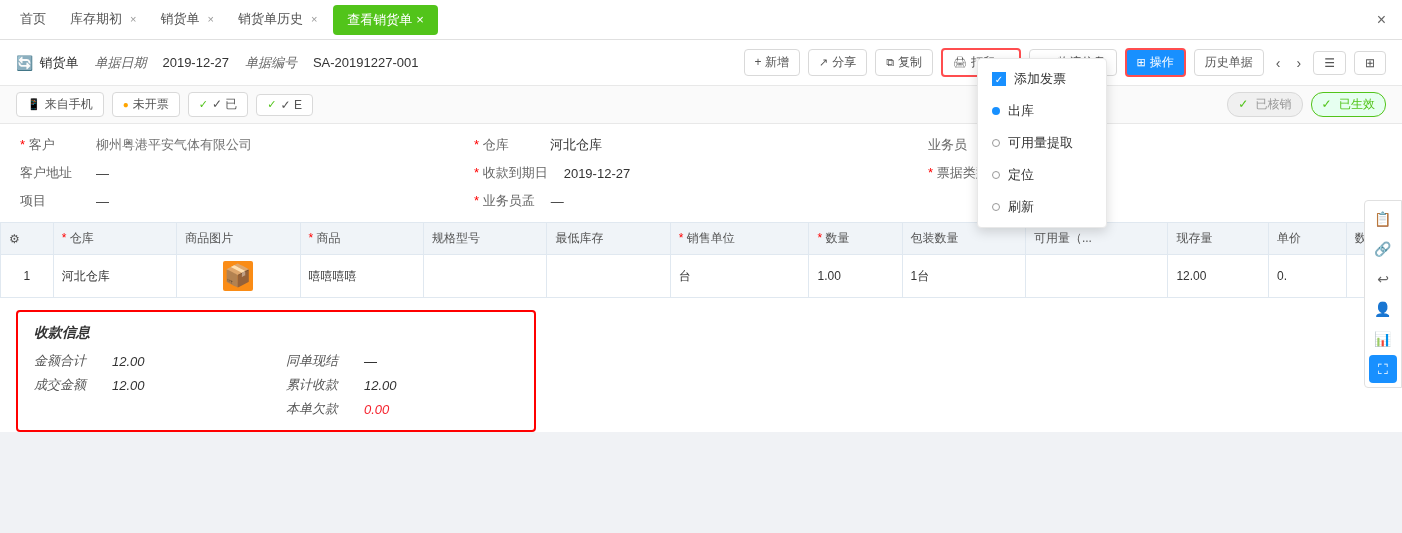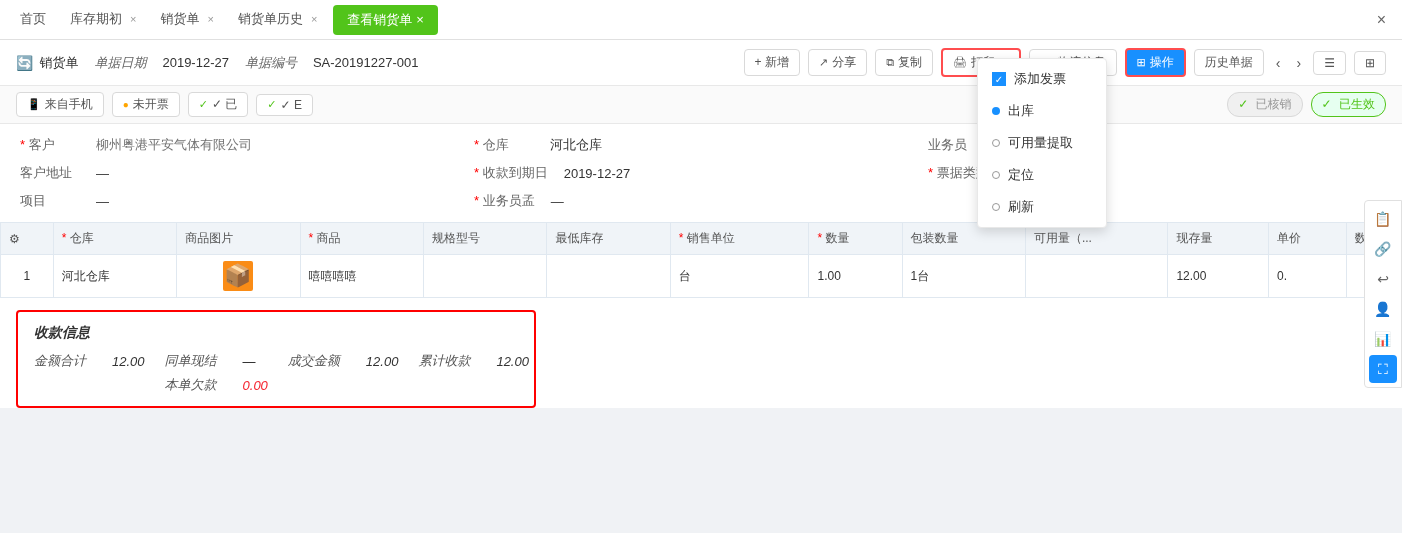--- a/index.html
+++ b/index.html
@@ -94,21 +94,21 @@
 
     
     .gear-cell { text-align: center; }
 
     
     .payment-box {
       border: 2px solid red; border-radius: 4px; margin: 12px 16px;
       padding: 12px 16px; background: #fff; max-width: 520px; font-style: italic;
     }
     .payment-title { font-weight: bold; margin-bottom: 10px; font-size: 14px; }
-    .payment-grid { display: grid; grid-template-columns: 1fr 1fr 1fr 1fr; gap: 6px 20px; }
+    .payment-grid { display: grid; grid-template-columns: 1fr 1fr; gap: 6px 20px; }
     .payment-row { display: flex; align-items: center; gap: 8px; font-size: 13px; }
     .payment-label { color: #555; min-width: 70px; }
     .payment-value { color: #333; }
     .payment-value.red { color: #f5222d; }
 
     
     .dropdown-menu {
       position: absolute; top: 76px; right: 290px;
       background: #fff; border: 1px solid #e8e8e8;
       border-radius: 4px; box-shadow: 0 4px 12px rgba(0,0,0,0.15);

